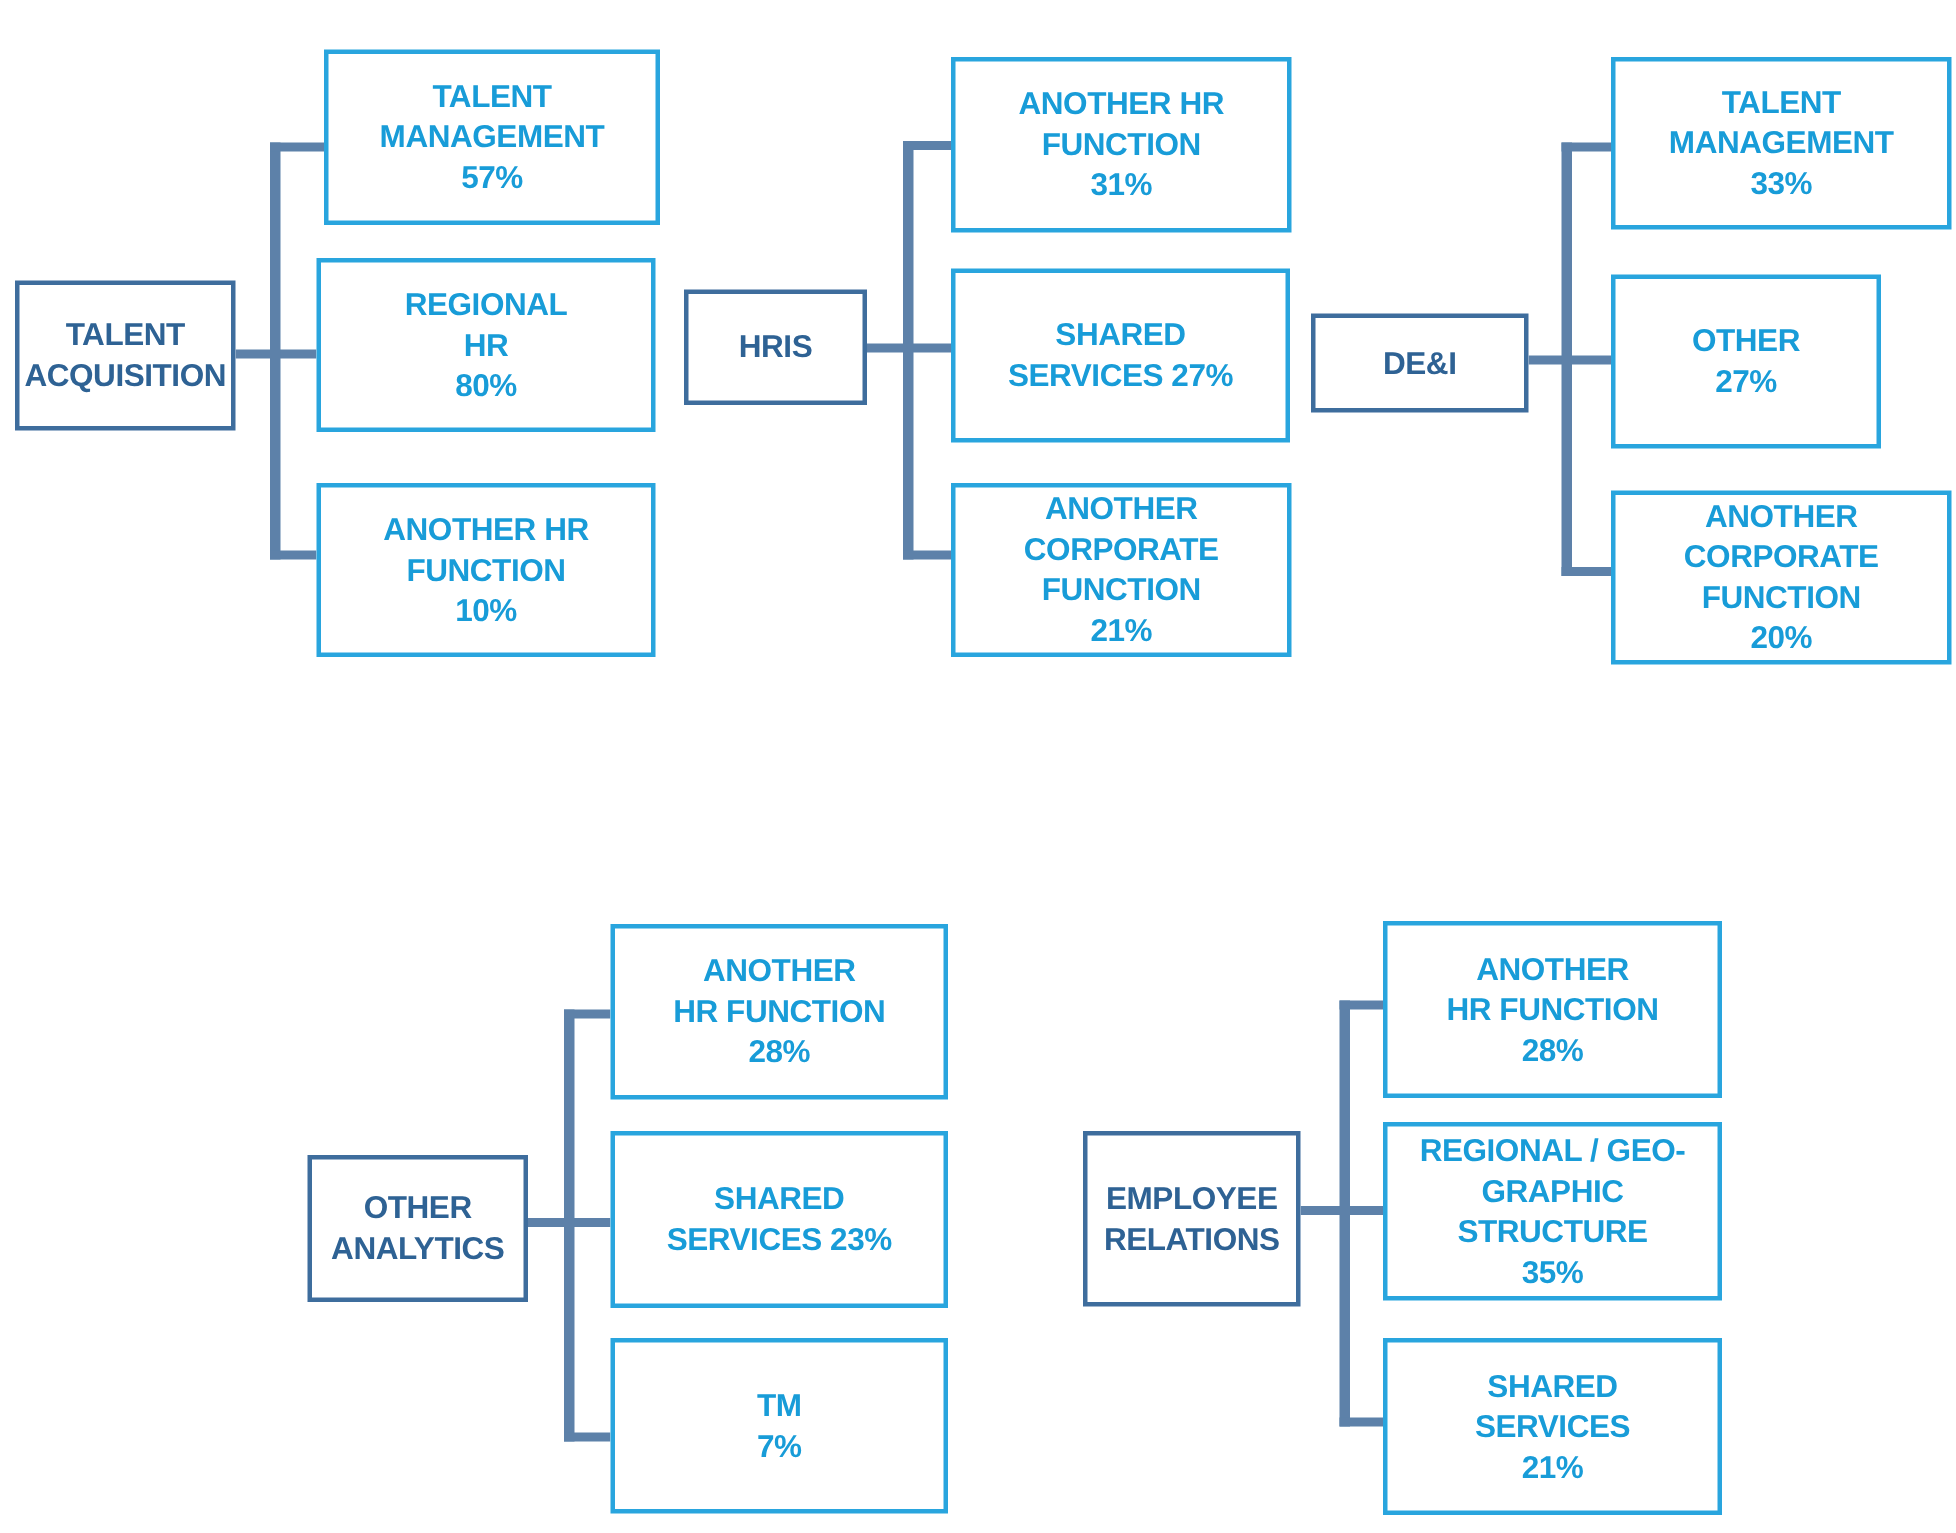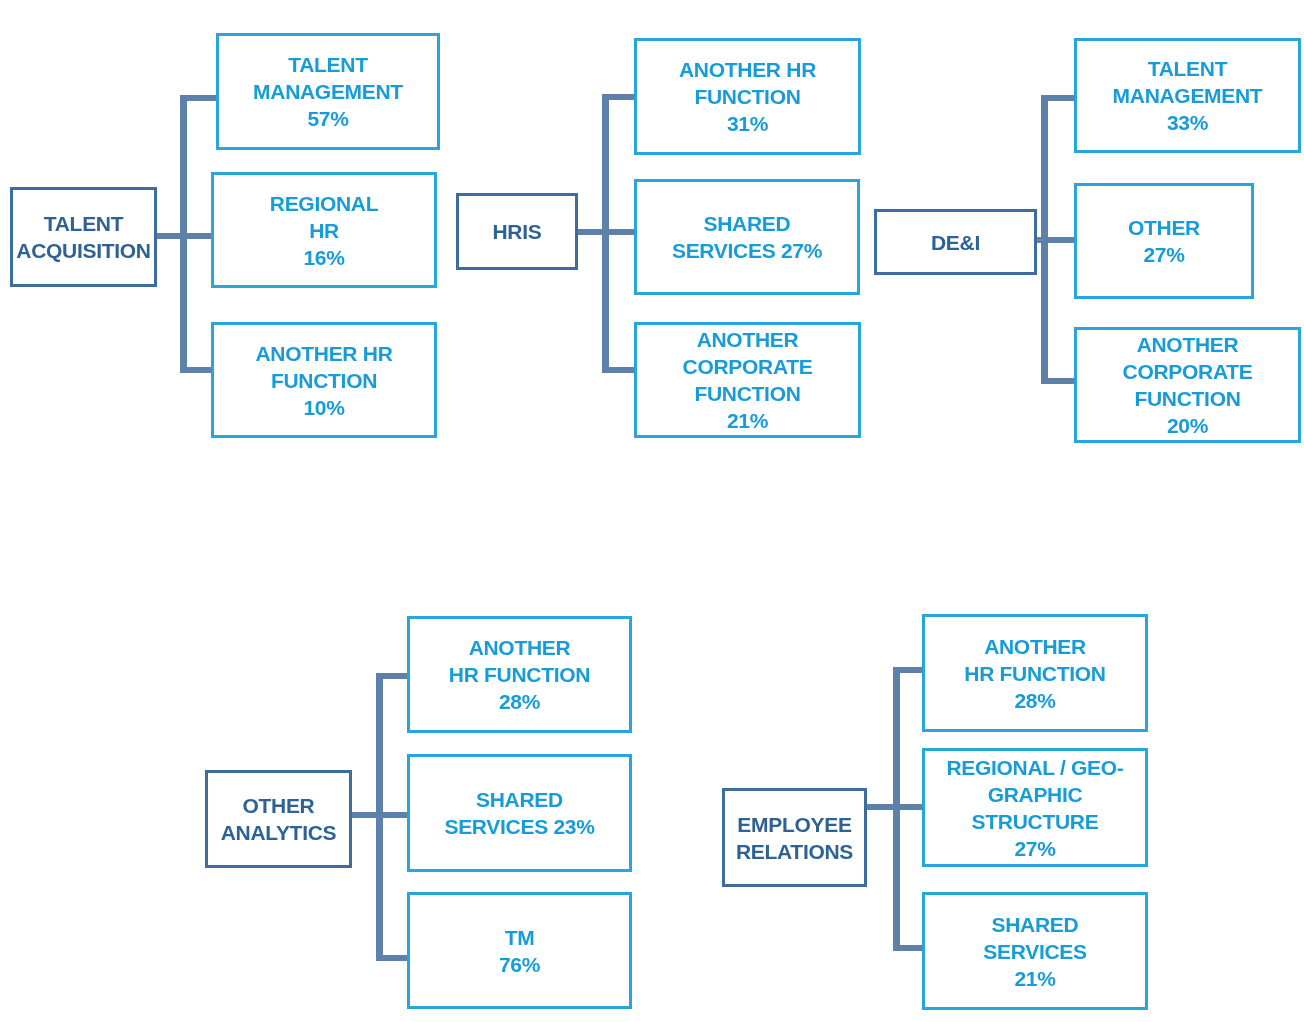--- a/index.html
+++ b/index.html
@@ -79,21 +79,21 @@
     <div class="conn" style="left:180px;top:95px;width:36px;height:6px"></div>
     <div class="conn" style="left:180px;top:367px;width:31px;height:6px"></div>
     <div class="cbox" style="left:216px;top:33px;width:224px;height:117px">
       <span class="clabel">TALENT
 MANAGEMENT
 57%</span>
     </div>
     <div class="cbox" style="left:211px;top:172px;width:226px;height:116px">
       <span class="clabel">REGIONAL
 HR
-16%</span>
+80%</span>
     </div>
     <div class="cbox" style="left:211px;top:322px;width:226px;height:116px">
       <span class="clabel">ANOTHER HR
 FUNCTION
 10%</span>
     </div>
   </section>
 
   
   <section class="group">
@@ -115,21 +115,21 @@
     </div>
     <div class="cbox" style="left:634px;top:322px;width:227px;height:116px">
       <span class="clabel">ANOTHER
 CORPORATE FUNCTION
 21%</span>
     </div>
   </section>
 
   
   <section class="group">
-    <div class="pbox" style="left:874px;top:209px;width:163px;height:66px">
+    <div class="pbox" style="left:874px;top:209px;width:145px;height:66px">
       <span class="plabel">DE&amp;I</span>
     </div>
     <div class="conn" style="left:1019px;top:237px;width:55px;height:6px"></div>
     <div class="conn" style="left:1041px;top:95px;width:7px;height:289px"></div>
     <div class="conn" style="left:1041px;top:95px;width:33px;height:6px"></div>
     <div class="conn" style="left:1041px;top:378px;width:33px;height:6px"></div>
     <div class="cbox" style="left:1074px;top:38px;width:227px;height:115px">
       <span class="clabel">TALENT
 MANAGEMENT
 33%</span>
@@ -159,43 +159,43 @@
       <span class="clabel">ANOTHER
 HR FUNCTION
 28%</span>
     </div>
     <div class="cbox" style="left:407px;top:754px;width:225px;height:118px">
       <span class="clabel">SHARED
 SERVICES 23%</span>
     </div>
     <div class="cbox" style="left:407px;top:892px;width:225px;height:117px">
       <span class="clabel">TM
-76%</span>
-    </div>
-  </section>
-
-  
-  <section class="group">
-    <div class="pbox" style="left:722px;top:788px;width:145px;height:99px">
+7%</span>
+    </div>
+  </section>
+
+  
+  <section class="group">
+    <div class="pbox" style="left:722px;top:754px;width:145px;height:117px">
       <span class="plabel">EMPLOYEE
 RELATIONS</span>
     </div>
     <div class="conn" style="left:867px;top:804px;width:55px;height:6px"></div>
     <div class="conn" style="left:893px;top:667px;width:7px;height:284px"></div>
     <div class="conn" style="left:893px;top:667px;width:29px;height:6px"></div>
     <div class="conn" style="left:893px;top:945px;width:29px;height:6px"></div>
     <div class="cbox" style="left:922px;top:614px;width:226px;height:118px">
       <span class="clabel">ANOTHER
 HR FUNCTION
 28%</span>
     </div>
     <div class="cbox" style="left:922px;top:748px;width:226px;height:119px">
       <span class="clabel">REGIONAL / GEO-
 GRAPHIC STRUCTURE
-27%</span>
+35%</span>
     </div>
     <div class="cbox" style="left:922px;top:892px;width:226px;height:118px">
       <span class="clabel">SHARED
 SERVICES
 21%</span>
     </div>
   </section>
 
 </div>
 

